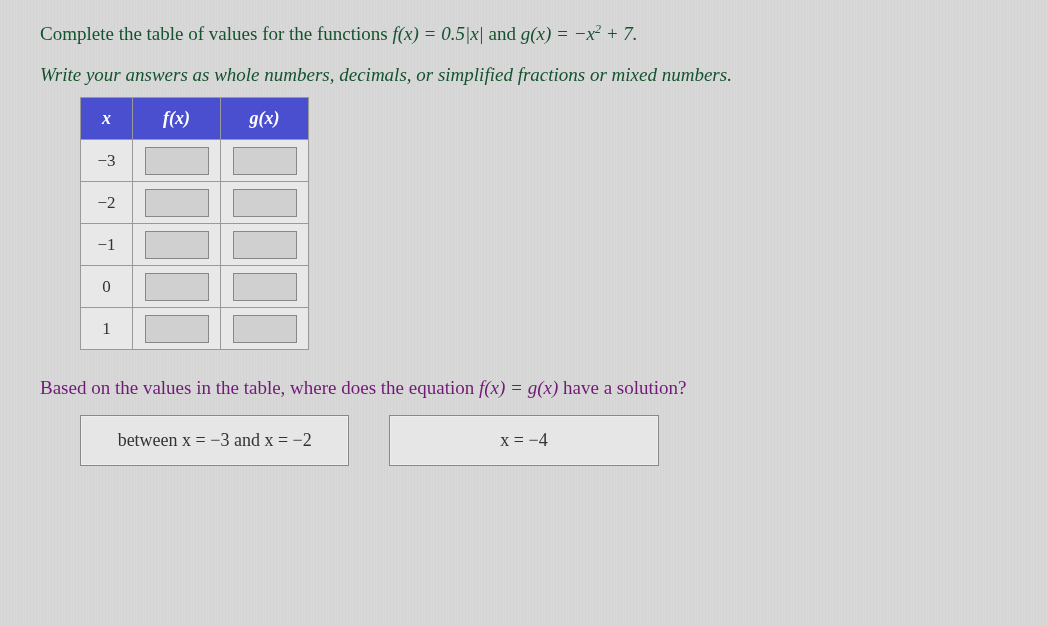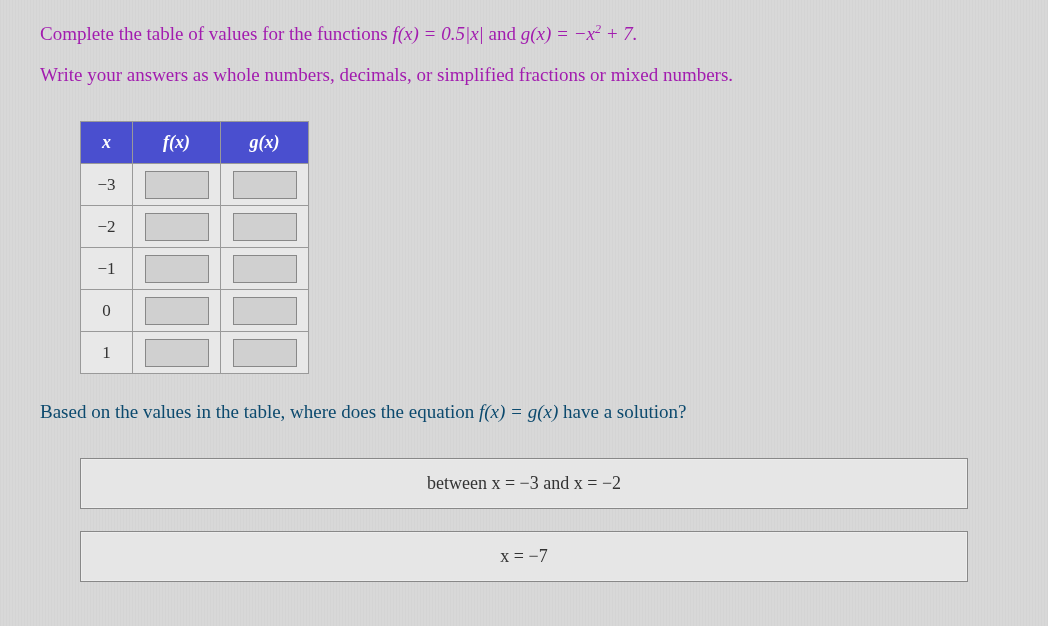--- a/index.html
+++ b/index.html
@@ -9,25 +9,26 @@
       background-image: repeating-linear-gradient(90deg, rgba(0,0,0,0.02) 0px, rgba(0,0,0,0.02) 1px, transparent 1px, transparent 3px);
       width: 1048px;
       height: 626px;
       padding: 20px 40px;
       color: #333;
     }
     .instruction {
       font-size: 19px;
       line-height: 1.5;
       margin-bottom: 12px;
-      color: #a21caf;
+      color: #14532d;
     }
     .instruction sup { font-size: 12px; vertical-align: super; }
     .instruction-italic {
-      margin-bottom: 32px;
+      font-style: italic;
+      margin-bottom: 8px;
     }
     .table-wrap { margin-left: 40px; margin-bottom: 24px; }
     table { border-collapse: collapse; }
     th, td {
       border: 1px solid #999;
       text-align: center;
       vertical-align: middle;
       height: 42px;
     }
     th {
@@ -55,27 +56,27 @@
       height: 28px;
       background: #d0d0d0;
       border: 1px solid #888;
       display: inline-block;
       text-align: center;
       font-size: 16px;
       outline: none;
     }
     .question {
       font-size: 19px;
-      color: #0c4a6e;
-      margin-bottom: 31px;
+      color: #701a75;
+      margin-bottom: 12px;
       line-height: 1.5;
     }
     .choices {
       display: grid;
-      grid-template-columns: 1fr;
+      grid-template-columns: 1fr 1fr 1fr;
       column-gap: 40px;
       row-gap: 22px;
       margin: 0 40px;
     }
     .choice {
       border: 1px solid #888;
       background: #e6e6e6;
       padding: 14px 18px;
       font-size: 18px;
       text-align: center;
@@ -138,14 +139,14 @@
 </div>
 
 <p class="question">
   <span>Based on the values in the table, where does the equation </span>
   <span style="font-style:italic">f(x) = g(x)</span>
   <span> have a solution?</span>
 </p>
 
 <div class="choices">
   <div class="choice">between x = −3 and x = −2</div>
-  <div class="choice">x = −7</div>
+  <div class="choice">x = −4</div>
 </div>
 
 </body></html>

